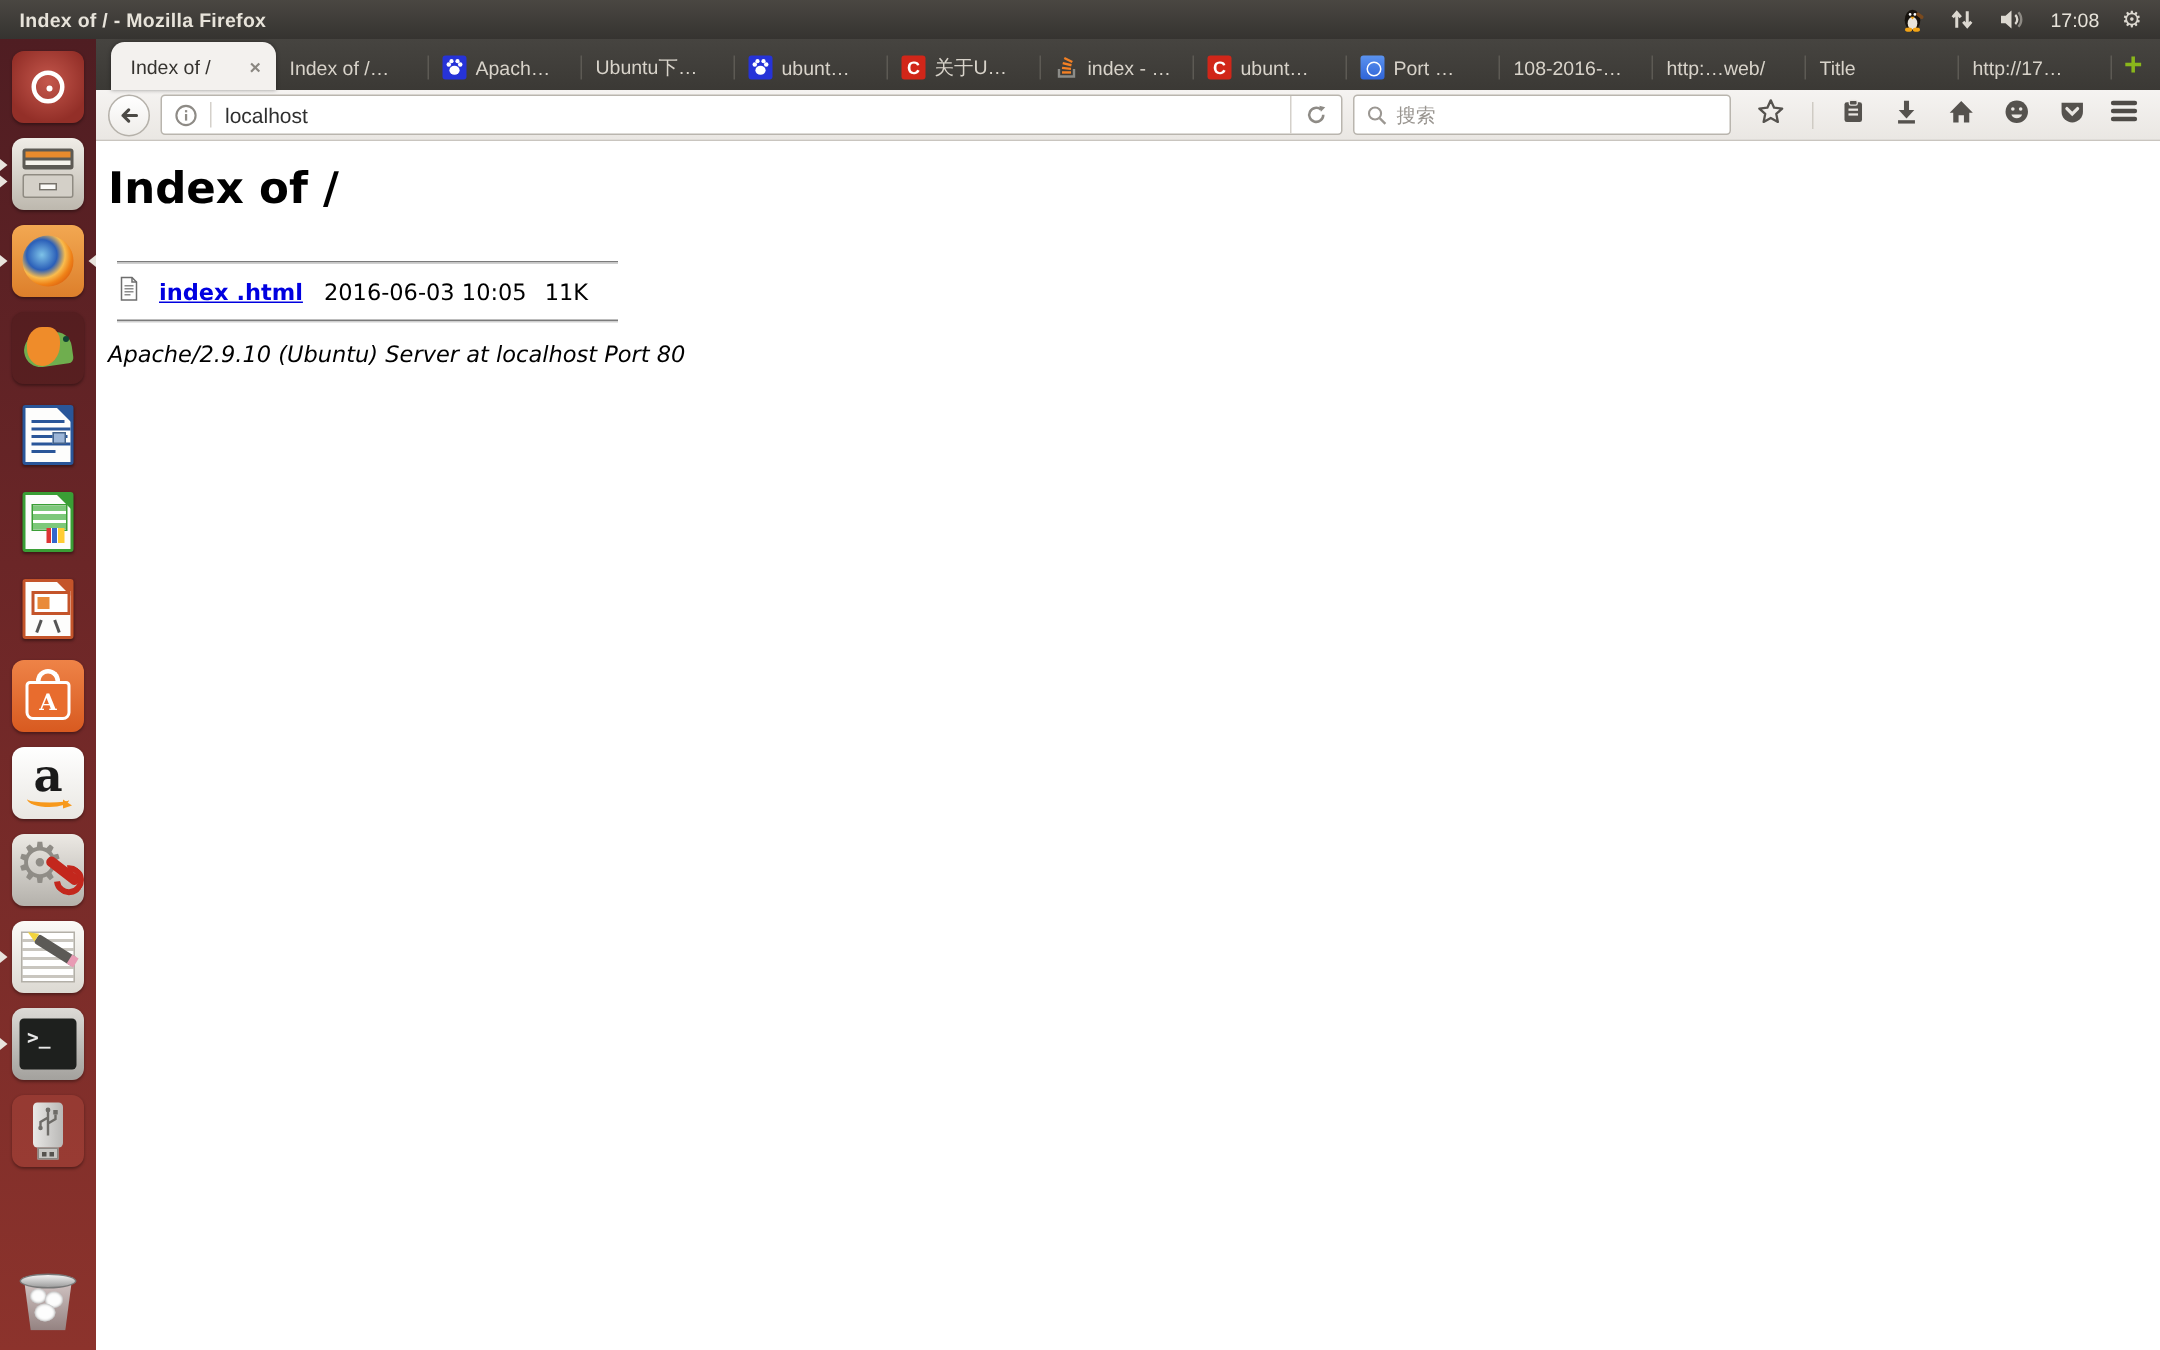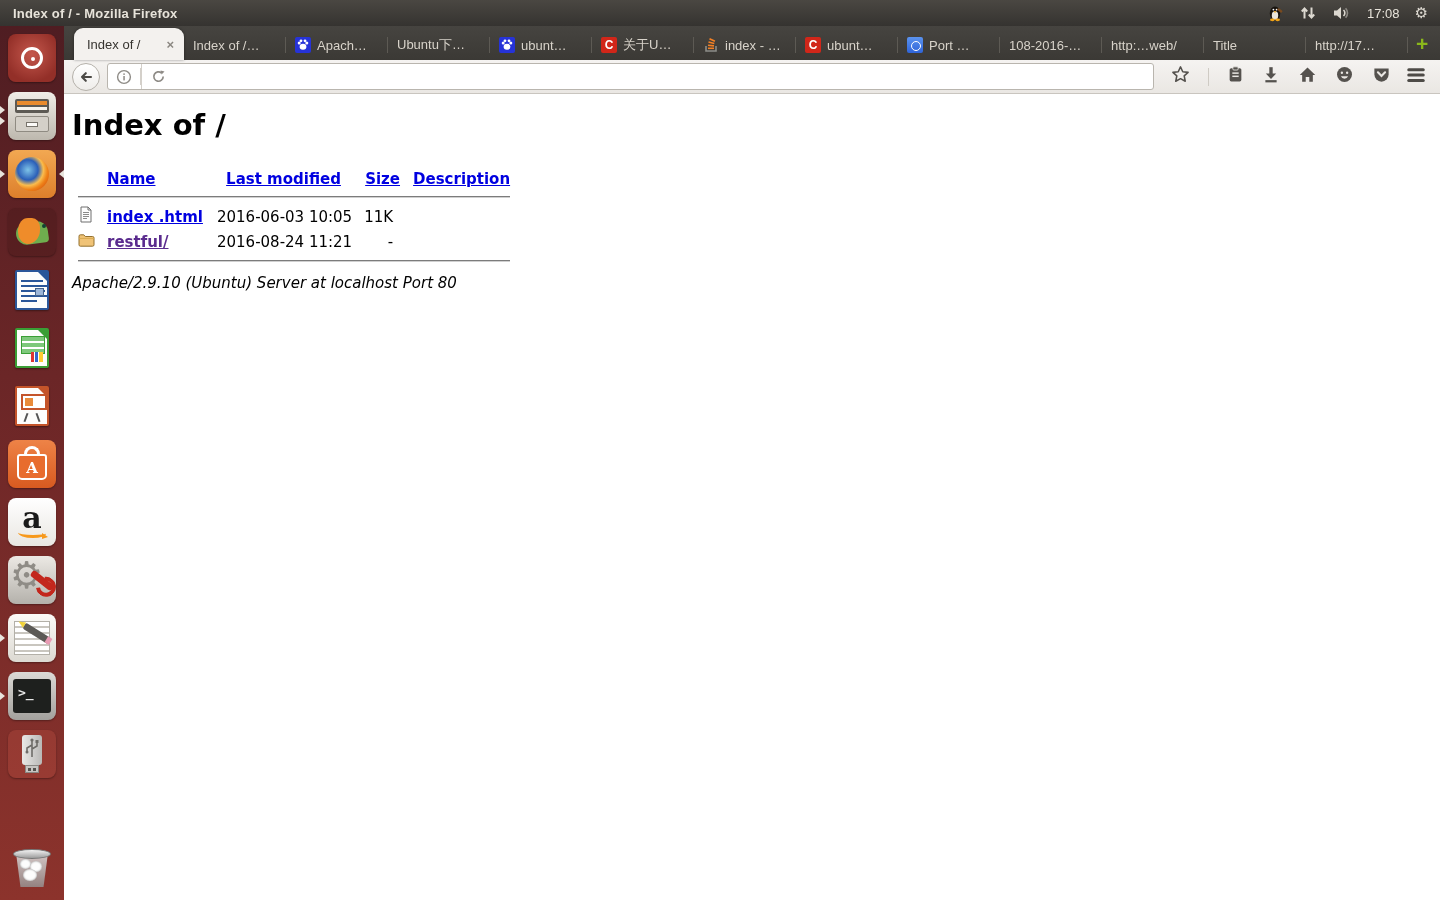--- a/index.html
+++ b/index.html
@@ -448,26 +448,34 @@
     </div>
     <div class="urlbar">
       <span class="seg">
         <svg width="16" height="16" viewBox="0 0 16 16">
           <circle cx="8" cy="8" r="6.4" stroke="#8e8b86" stroke-width="1.4" fill="none"></circle>
           <rect x="7.3" y="7" width="1.5" height="4.4" fill="#8e8b86"></rect>
             <rect x="7.3" y="4.4" width="1.5" height="1.5" fill="#8e8b86"></rect>
         </svg>
       </span>
       <span class="vdiv"></span>
+      <span class="url">localhost</span>
       <span class="reload">
         <svg width="15" height="15" viewBox="0 0 16 16">
           <path d="M13 8 a5 5 0 1 1 -1.7 -3.7" stroke="#8e8b86" stroke-width="1.8" fill="none"></path>
           <polygon points="10.2,1.6 14.4,2.6 11.3,5.8" fill="#8e8b86"></polygon>
         </svg>
       </span>
+    </div>
+    <div class="searchbar">
+      <svg width="14" height="14" viewBox="0 0 16 16">
+        <circle cx="6.5" cy="6.5" r="4.6" stroke="#9b9792" stroke-width="1.6" fill="none"></circle>
+        <line x1="10" y1="10" x2="14.4" y2="14.4" stroke="#9b9792" stroke-width="1.8"></line>
+      </svg>
+      <span class="ph">搜索</span>
     </div>
     <div class="navicons">
       <span>
         <svg width="19" height="19" viewBox="0 0 16 16">
           <path d="M8 1.6 L9.9 5.7 L14.4 6.2 L11.1 9.2 L12 13.7 L8 11.5 L4 13.7 L4.9 9.2 L1.6 6.2 L6.1 5.7 Z" fill="none" stroke="#55524e" stroke-width="1.3" stroke-linejoin="round"></path>
         </svg>
       </span>
       <span class="vdiv"></span>
       <span>
         <svg width="17" height="19" viewBox="0 0 16 16">
@@ -510,58 +518,40 @@
         <rect x="1" y="5.8" width="14" height="2.4" rx="1.2" fill="#4e4b47"></rect>
         <rect x="1" y="10.1" width="14" height="2.4" rx="1.2" fill="#4e4b47"></rect>
       </svg>
     </span>
   </div>
 
   <div class="content">
     <h1>Index of /</h1>
     <table class="idx">
       <tbody>
-          <tr>
-        <th class="col-icon"></th>
-        <th class="col-name"><a href="#">Name</a></th>
-        <th class="col-date"><a href="#">Last modified</a></th>
-        <th class="col-size"><a href="#">Size</a></th>
-        <th class="col-desc"><a href="#">Description</a></th>
-      </tr>
       <tr class="hr-row">
             <td colspan="5">
               <hr>
             </td>
           </tr>
       <tr>
         <td><span class="rowicon">
           <svg width="16" height="17" viewBox="0 0 16 17">
             <path d="M3 1 h7 l3 3 v12 h-10 Z" fill="#fefefe" stroke="#6e6e6e" stroke-width="1"></path>
             <path d="M10 1 L10 4 L13 4" fill="none" stroke="#6e6e6e" stroke-width="1"></path>
             <line x1="5" y1="6.5" x2="11" y2="6.5" stroke="#8c8c8c"></line>
                   <line x1="5" y1="8.5" x2="11" y2="8.5" stroke="#8c8c8c"></line>
             <line x1="5" y1="10.5" x2="11" y2="10.5" stroke="#8c8c8c"></line>
                   <line x1="5" y1="12.5" x2="9" y2="12.5" stroke="#8c8c8c"></line>
           </svg></span></td>
         <td class="name-cell"><a href="#">index .html</a></td>
         <td class="date">2016-06-03 10:05</td>
         <td class="size">11K</td>
         <td></td>
       </tr>
-      <tr>
-        <td><span class="rowicon">
-          <svg width="17" height="15" viewBox="0 0 17 15">
-            <path d="M1 3.2 q0-1.4 1.4-1.4 h3.4 l1.5 1.7 h7.3 q1.4 0 1.4 1.4 v6.9 q0 1.4-1.4 1.4 h-12.2 q-1.4 0-1.4-1.4 Z" fill="#f0c377" stroke="#93702f" stroke-width="1"></path>
-            <path d="M1 5.4 h15" stroke="#d8a94f" stroke-width="1"></path>
-          </svg></span></td>
-        <td class="name-cell"><a href="#" class="visited">restful/</a></td>
-        <td class="date">2016-08-24 11:21</td>
-        <td class="size">-</td>
-        <td></td>
-      </tr>
       <tr class="hr-row">
             <td colspan="5">
               <hr>
             </td>
           </tr>
     </tbody>
       </table>
     <address class="foot">Apache/2.9.10 (Ubuntu) Server at localhost Port 80</address>
   </div>
 </div>

